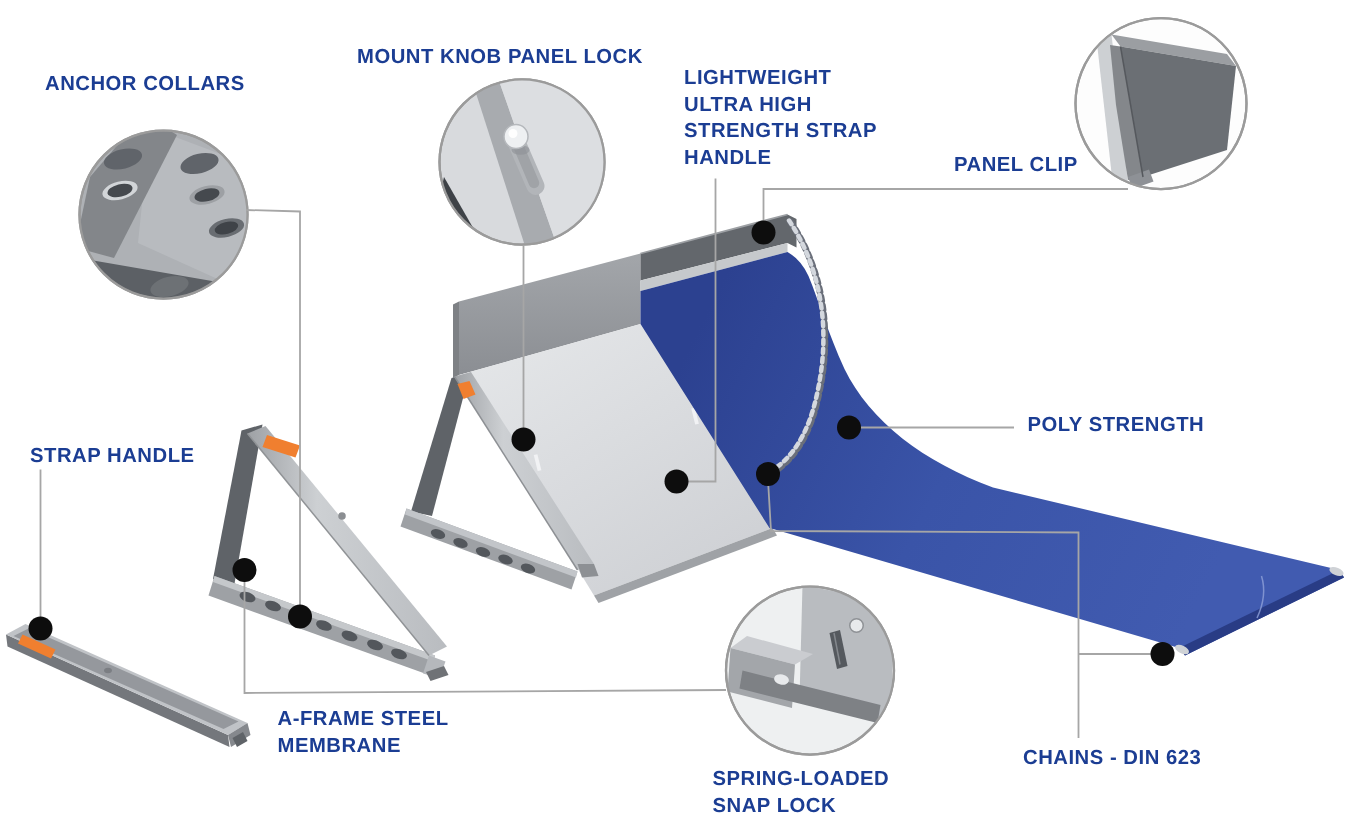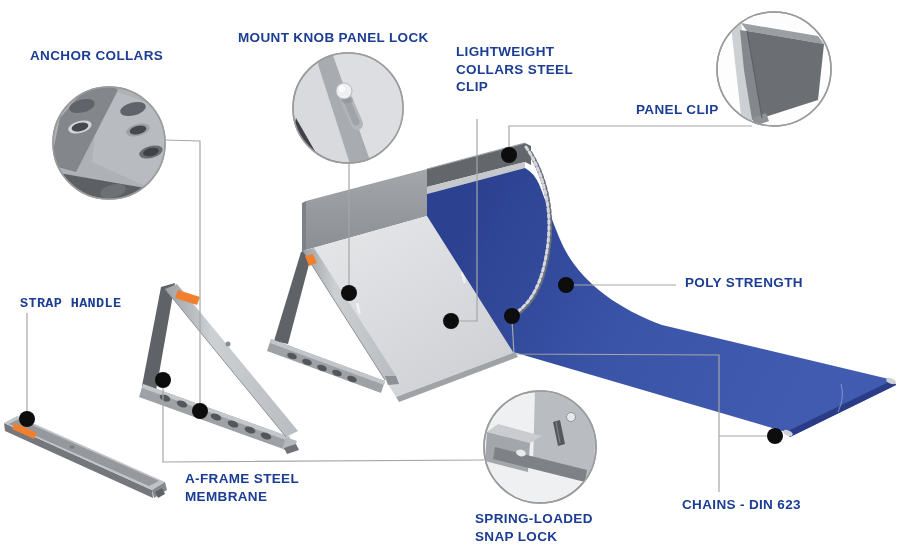--- a/index.html
+++ b/index.html
@@ -228,29 +228,30 @@
   <div class="callout" style="left:30px;top:47px;">
     <span>ANCHOR COLLARS</span>
   </div>
 
   <div class="callout" style="left:238px;top:29px;">
     <span>MOUNT KNOB PANEL LOCK</span>
   </div>
 
   <div class="callout" style="left:456px;top:43px;">
     <span>LIGHTWEIGHT</span>
-    <span>COLLARS STEEL</span>
-    <span>CLIP</span>
+    <span>ULTRA HIGH</span>
+    <span>STRENGTH STRAP</span>
+    <span>HANDLE</span>
   </div>
 
   <div class="callout" style="left:636px;top:101px;">
     <span>PANEL CLIP</span>
   </div>
 
-  <div class="callout" style="left:20px;top:295px;font-family:Liberation Mono, monospace;">
+  <div class="callout" style="left:20px;top:295px;">
     <span>STRAP HANDLE</span>
   </div>
 
   <div class="callout" style="left:685px;top:274px;">
     <span>POLY STRENGTH</span>
   </div>
 
   <div class="callout" style="left:185px;top:470px;">
     <span>A-FRAME STEEL</span>
     <span>MEMBRANE</span>

